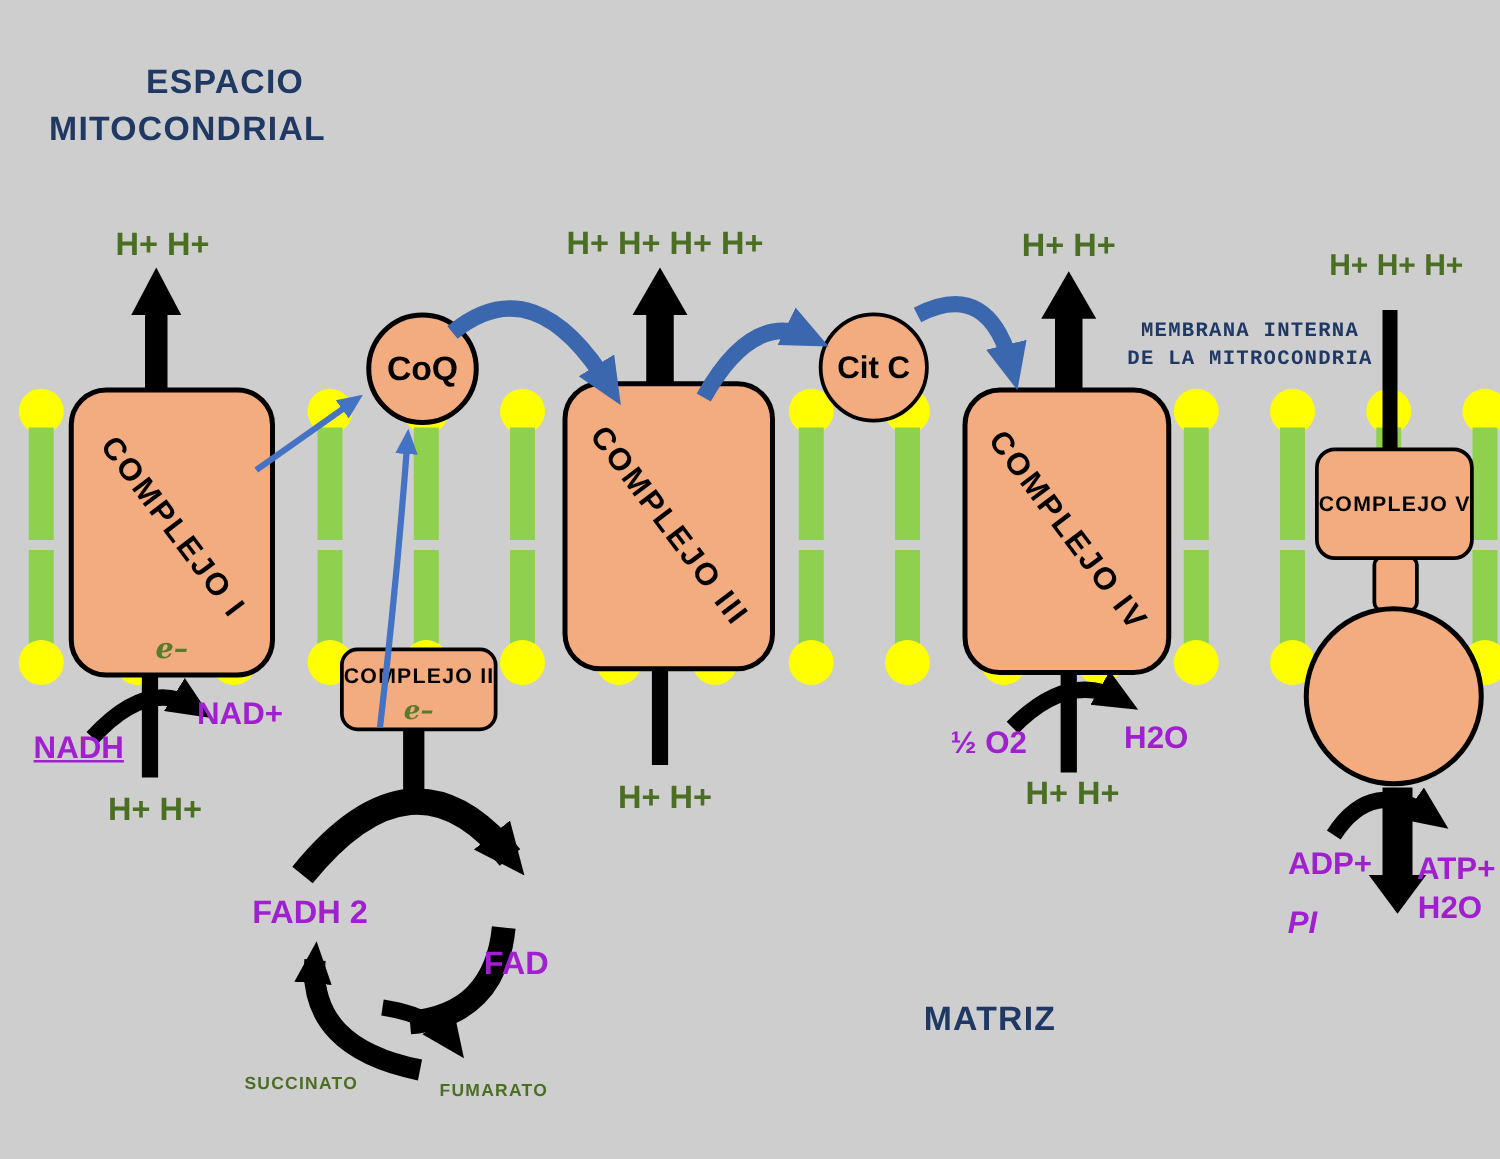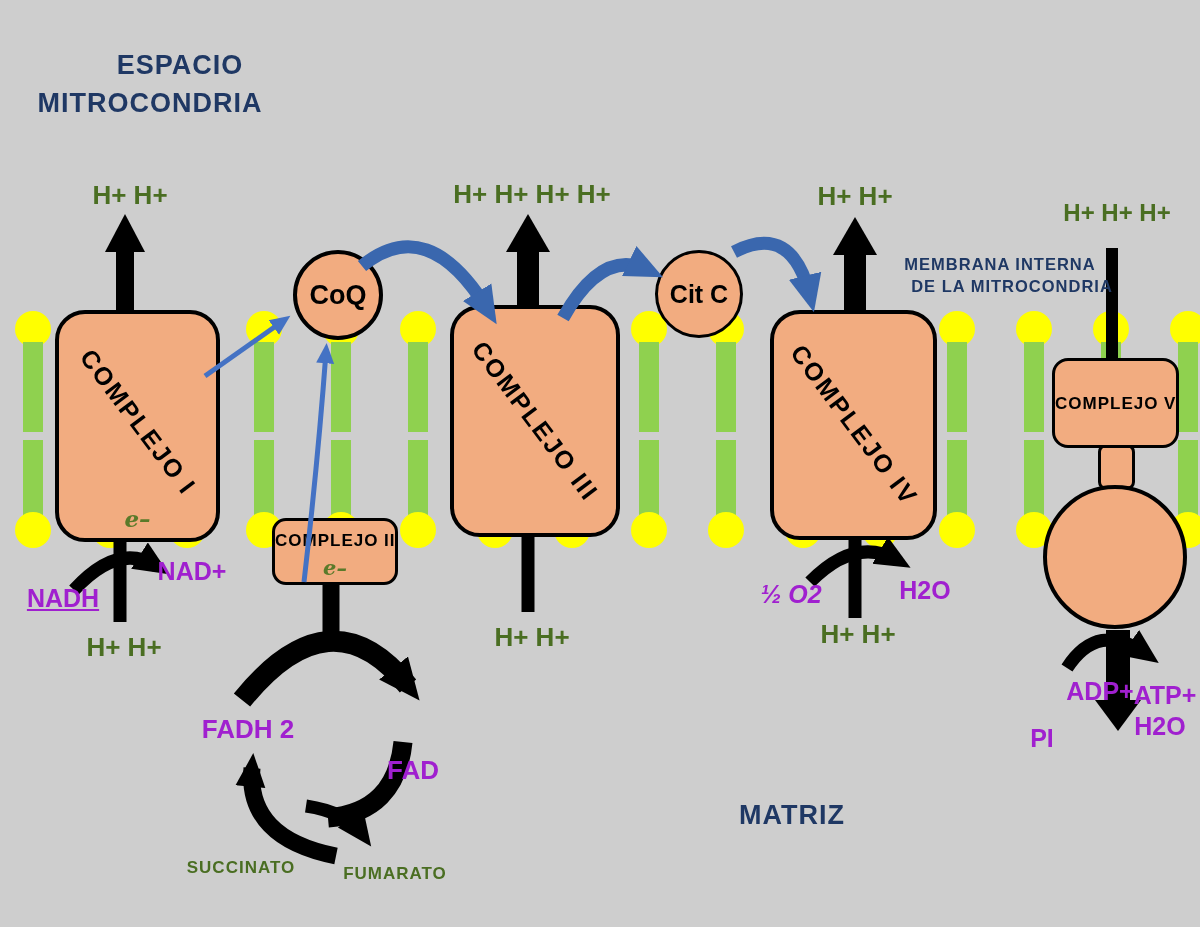--- a/index.html
+++ b/index.html
@@ -30,21 +30,21 @@
     font-style:italic;font-weight:bold;color:#5A7A2A;font-size:23px;}
 
   
   .lay{position:absolute;left:0;top:0;width:1200px;height:927px;pointer-events:none;}
   #svg-under{z-index:2;} #svg-over{z-index:4;}
 
   
   .lbl{position:absolute;transform:translateX(-50%);white-space:nowrap;font-weight:bold;z-index:5;}
   .navy{color:var(--navy);} .green{color:var(--proton-green);} .purple{color:var(--purple);}
   .t27{font-size:27px;letter-spacing:1px;} .t26{font-size:26px;} .t25{font-size:25px;}
-  .t24{font-size:24px;} .t17{font-size:17px;letter-spacing:1px;} .t16{font-size:16.5px;letter-spacing:1px;}
+  .t24{font-size:24px;} .t17{font-size:14px;letter-spacing:1px;} .t16{font-size:16.5px;letter-spacing:1px;font-family:Liberation Mono, monospace;}
 </style>
 </head>
 <body>
 
 <div id="stage">
 
   <div>
       <div class="lipid" style="left: 15px;">
         <div class="lhead top"></div>
         <div class="ltail top"></div>
@@ -225,39 +225,39 @@
         </marker>
     </defs>
     <path d="M 205,376 L 283,321" fill="none" style="stroke:var(--thin-blue)" stroke-width="5" marker-end="url(#mk-bl-sm)"></path>
     <path d="M 304,582 Q 318,460 326,352" fill="none" style="stroke:var(--thin-blue)" stroke-width="5" marker-end="url(#mk-bl-sm)"></path>
     <path d="M 362,266 Q 428,212 488,310" fill="none" style="stroke:var(--arrow-blue)" stroke-width="13" marker-end="url(#mk-bl)"></path>
     <path d="M 563,318 Q 602,248 648,270" fill="none" style="stroke:var(--arrow-blue)" stroke-width="13" marker-end="url(#mk-bl)"></path>
     <path d="M 734,252 Q 792,222 810,296" fill="none" style="stroke:var(--arrow-blue)" stroke-width="13" marker-end="url(#mk-bl)"></path>
   </svg>
 
   <div class="lbl navy t27" style="left:150px;top:50px;margin-left:30px;">ESPACIO</div>
-  <div class="lbl navy t27" style="left:150px;top:88px;">MITROCONDRIA</div>
+  <div class="lbl navy t27" style="left:150px;top:88px;">MITOCONDRIAL</div>
   <div class="lbl navy t27" style="left:792px;top:800px;">MATRIZ</div>
   <div class="lbl navy t16" style="left:1000px;top:255px;">MEMBRANA INTERNA</div>
-  <div class="lbl navy t16" style="left:1000px;top:277px;margin-left:12px;">DE LA MITROCONDRIA</div>
+  <div class="lbl navy t16" style="left:1000px;top:277px;">DE LA MITROCONDRIA</div>
 
   <div class="lbl green t26" style="left:130px;top:180px;">H+ H+</div>
   <div class="lbl green t26" style="left:532px;top:179px;">H+ H+ H+ H+</div>
   <div class="lbl green t26" style="left:855px;top:181px;">H+ H+</div>
   <div class="lbl green t24" style="left:1117px;top:199px;">H+ H+ H+</div>
   <div class="lbl green t26" style="left:124px;top:632px;">H+ H+</div>
   <div class="lbl green t26" style="left:532px;top:622px;">H+ H+</div>
   <div class="lbl green t26" style="left:858px;top:619px;">H+ H+</div>
 
   <div class="lbl purple t25" style="left:63px;top:584px;text-decoration:underline;">NADH</div>
   <div class="lbl purple t25" style="left:192px;top:557px;">NAD+</div>
   <div class="lbl purple t26" style="left:248px;top:714px;">FADH 2</div>
   <div class="lbl purple t26" style="left:413px;top:708px;margin-top:47px;">FAD</div>
   <div class="lbl green t17" style="left:241px;top:858px;">SUCCINATO</div>
   <div class="lbl green t17" style="left:395px;top:864px;">FUMARATO</div>
-  <div class="lbl purple t25" style="left:791px;top:580px;font-style:italic;">½ O2</div>
+  <div class="lbl purple t25" style="left:791px;top:580px;">½ O2</div>
   <div class="lbl purple t25" style="left:925px;top:576px;">H2O</div>
-  <div class="lbl purple t25" style="left:1064px;top:677px;margin-left:36px;">ADP+</div>
+  <div class="lbl purple t25" style="left:1064px;top:677px;">ADP+</div>
   <div class="lbl purple t25" style="left:1165px;top:681px;">ATP+</div>
   <div class="lbl purple t25" style="left:1160px;top:712px;">H2O</div>
-  <div class="lbl purple t25" style="left:1042px;top:724px;">PI</div>
+  <div class="lbl purple t25" style="left:1042px;top:724px;font-style:italic;">PI</div>
 
 </div>
 
 </body></html>

